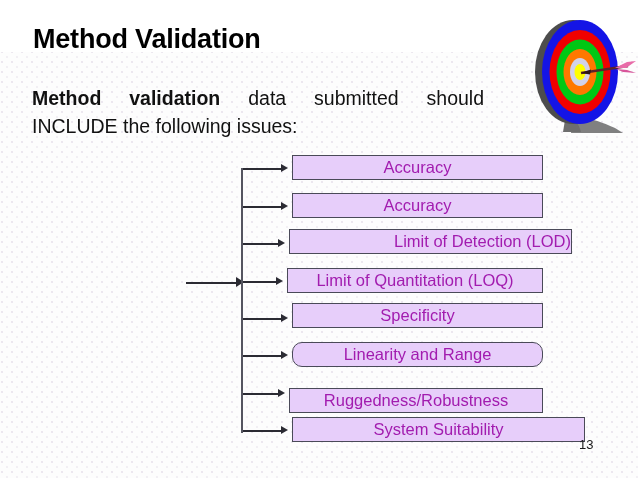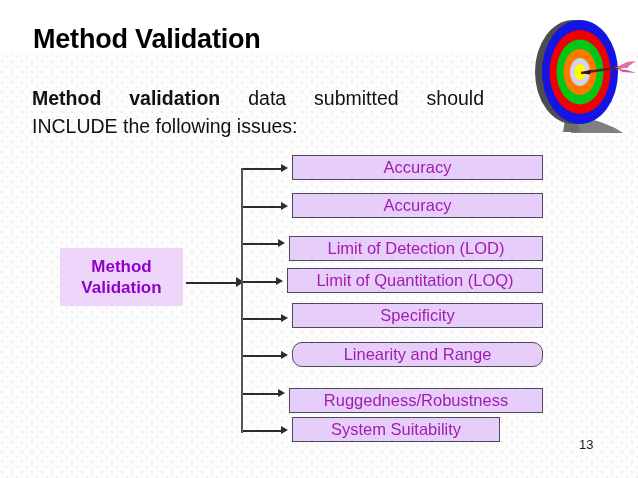--- a/index.html
+++ b/index.html
@@ -182,24 +182,20 @@
 
       <line x1="58" y1="61" x2="105" y2="54" stroke="#5a2328" stroke-width="2.6"></line>
 
       <path d="M58 61 L68 57.5 L67 62.5 Z" fill="#2b1416"></path>
 
       <path d="M92 56 L104 50 L113 49 L103 56 Z" fill="#e86ba8"></path>
       <path d="M93 57 L104 58 L113 61 L100 60 Z" fill="#d8559a"></path>
     </svg>
   </div>
 
-  <div class="source-box">
-    <span>Method</span>
-    <span>Validation</span>
-  </div>
 
   <div class="feed-line"></div>
   <div class="feed-head"></div>
   <div class="trunk"></div>
 
   <div class="branch" style="left:243px; top:168px; width:38px;"></div>
   <div class="branch-head" style="left:281px; top:164px;"></div>
 
   <div class="branch" style="left:243px; top:206px; width:38px;"></div>
   <div class="branch-head" style="left:281px; top:202px;"></div>
@@ -221,34 +217,34 @@
 
   <div class="branch" style="left:243px; top:430px; width:38px;"></div>
   <div class="branch-head" style="left:281px; top:426px;"></div>
 
   <div class="item-box" style="left:292px; top:155px; width:251px;">
       <span>Accuracy</span>
     </div>
   <div class="item-box" style="left:292px; top:193px; width:251px;">
       <span>Accuracy</span>
     </div>
-  <div class="item-box" style="left:289px; top:236px; width:254px;">
+  <div class="item-box" style="left:289px; top:229px; width:283px;justify-content:flex-end;">
       <span>Limit of Detection (LOD)</span>
     </div>
   <div class="item-box" style="left:287px; top:268px; width:256px;">
       <span>Limit of Quantitation (LOQ)</span>
     </div>
   <div class="item-box" style="left:292px; top:303px; width:251px;">
       <span>Specificity</span>
     </div>
   <div class="item-box" style="left:292px; top:342px; width:251px;border-radius:10px;">
       <span>Linearity and Range</span>
     </div>
   <div class="item-box" style="left:289px; top:388px; width:254px;">
       <span>Ruggedness/Robustness</span>
     </div>
-  <div class="item-box" style="left:292px; top:417px; width:208px;">
+  <div class="item-box" style="left:292px; top:417px; width:293px;">
       <span>System Suitability</span>
     </div>
 
   <div class="page-number">13</div>
 
 </div>
 
 </body></html>

